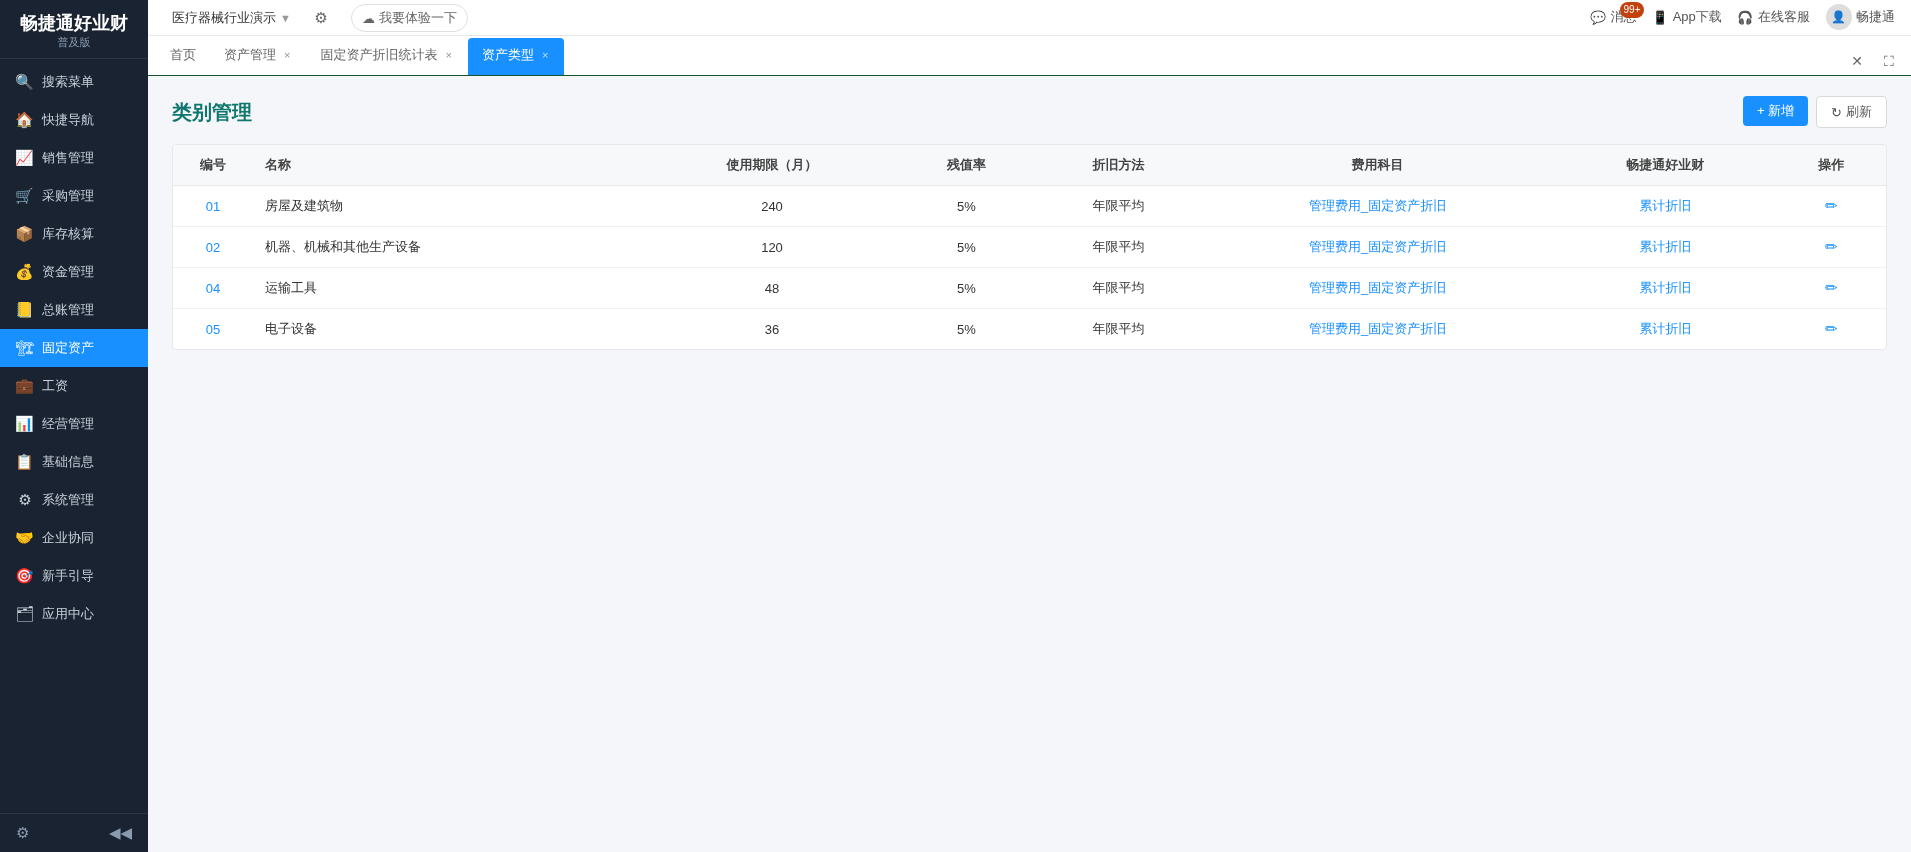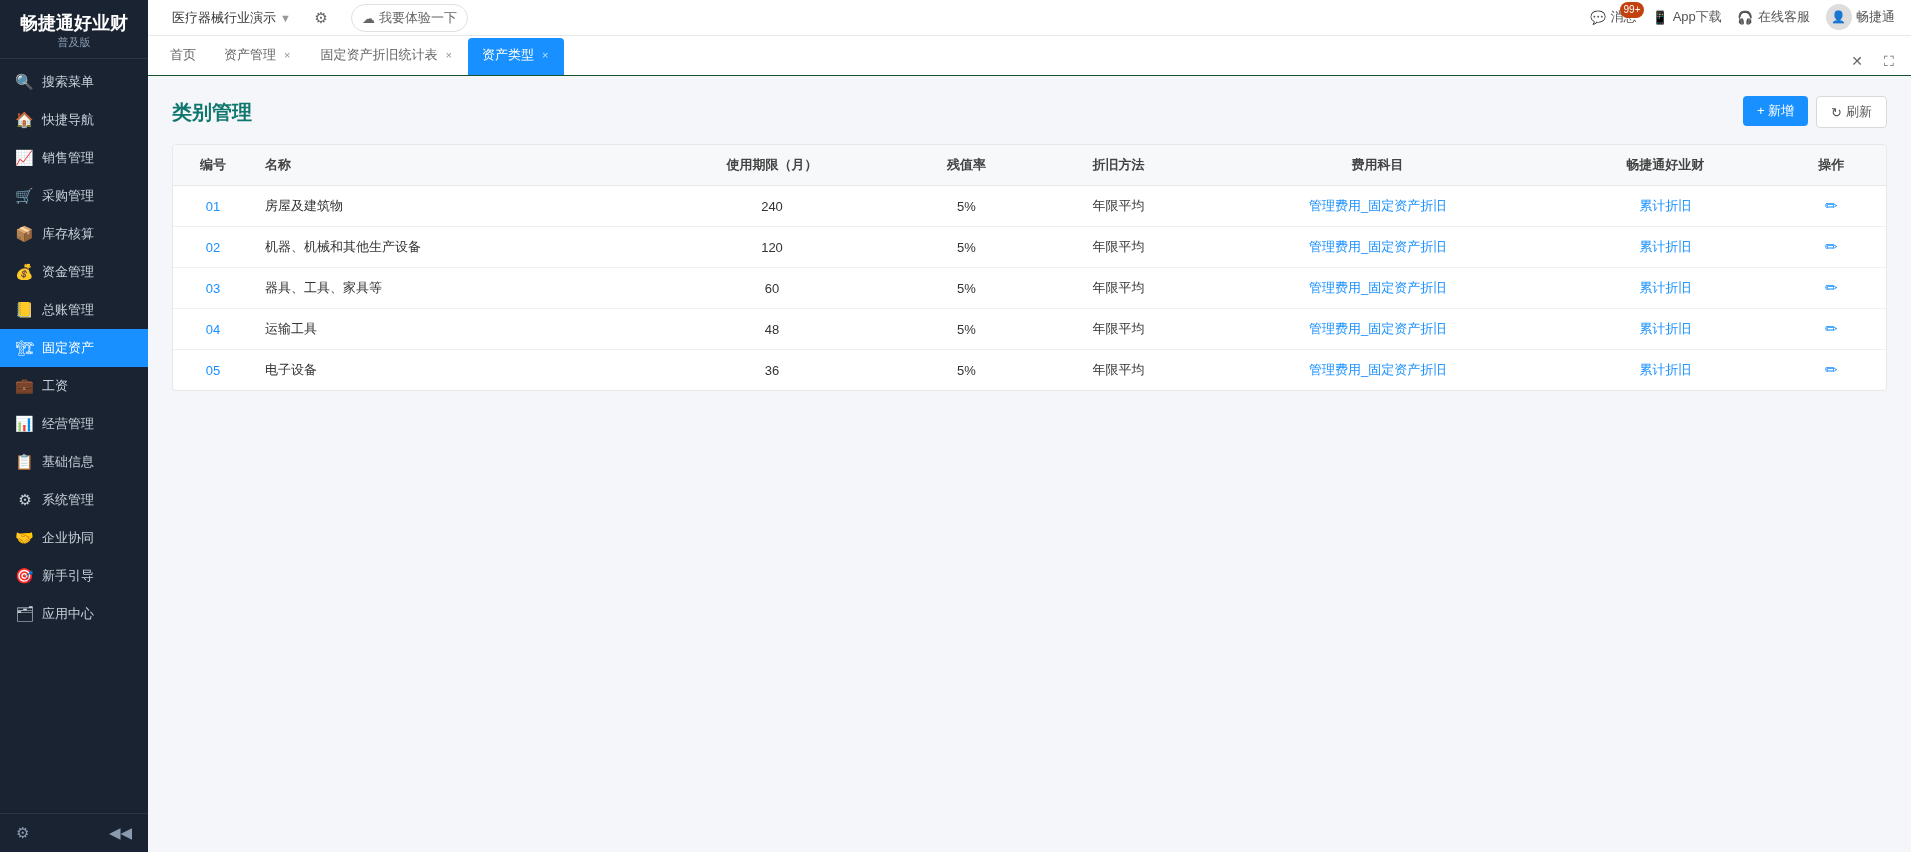--- a/index.html
+++ b/index.html
@@ -494,30 +494,20 @@
       <td style="color:#1890ff;">02</td>
       <td>机器、机械和其他生产设备</td>
       <td>120</td>
       <td>5%</td>
       <td>年限平均</td>
       <td style="color:#1890ff;">管理费用_固定资产折旧</td>
       <td style="color:#1890ff;">累计折旧</td>
       <td><span class="edit-icon">✏</span></td>
     </tr>
             <tr>
-      <td style="color:#1890ff;">03</td>
-      <td>器具、工具、家具等</td>
-      <td>60</td>
-      <td>5%</td>
-      <td>年限平均</td>
-      <td style="color:#1890ff;">管理费用_固定资产折旧</td>
-      <td style="color:#1890ff;">累计折旧</td>
-      <td><span class="edit-icon">✏</span></td>
-    </tr>
-            <tr>
       <td style="color:#1890ff;">04</td>
       <td>运输工具</td>
       <td>48</td>
       <td>5%</td>
       <td>年限平均</td>
       <td style="color:#1890ff;">管理费用_固定资产折旧</td>
       <td style="color:#1890ff;">累计折旧</td>
       <td><span class="edit-icon">✏</span></td>
     </tr>
             <tr>

